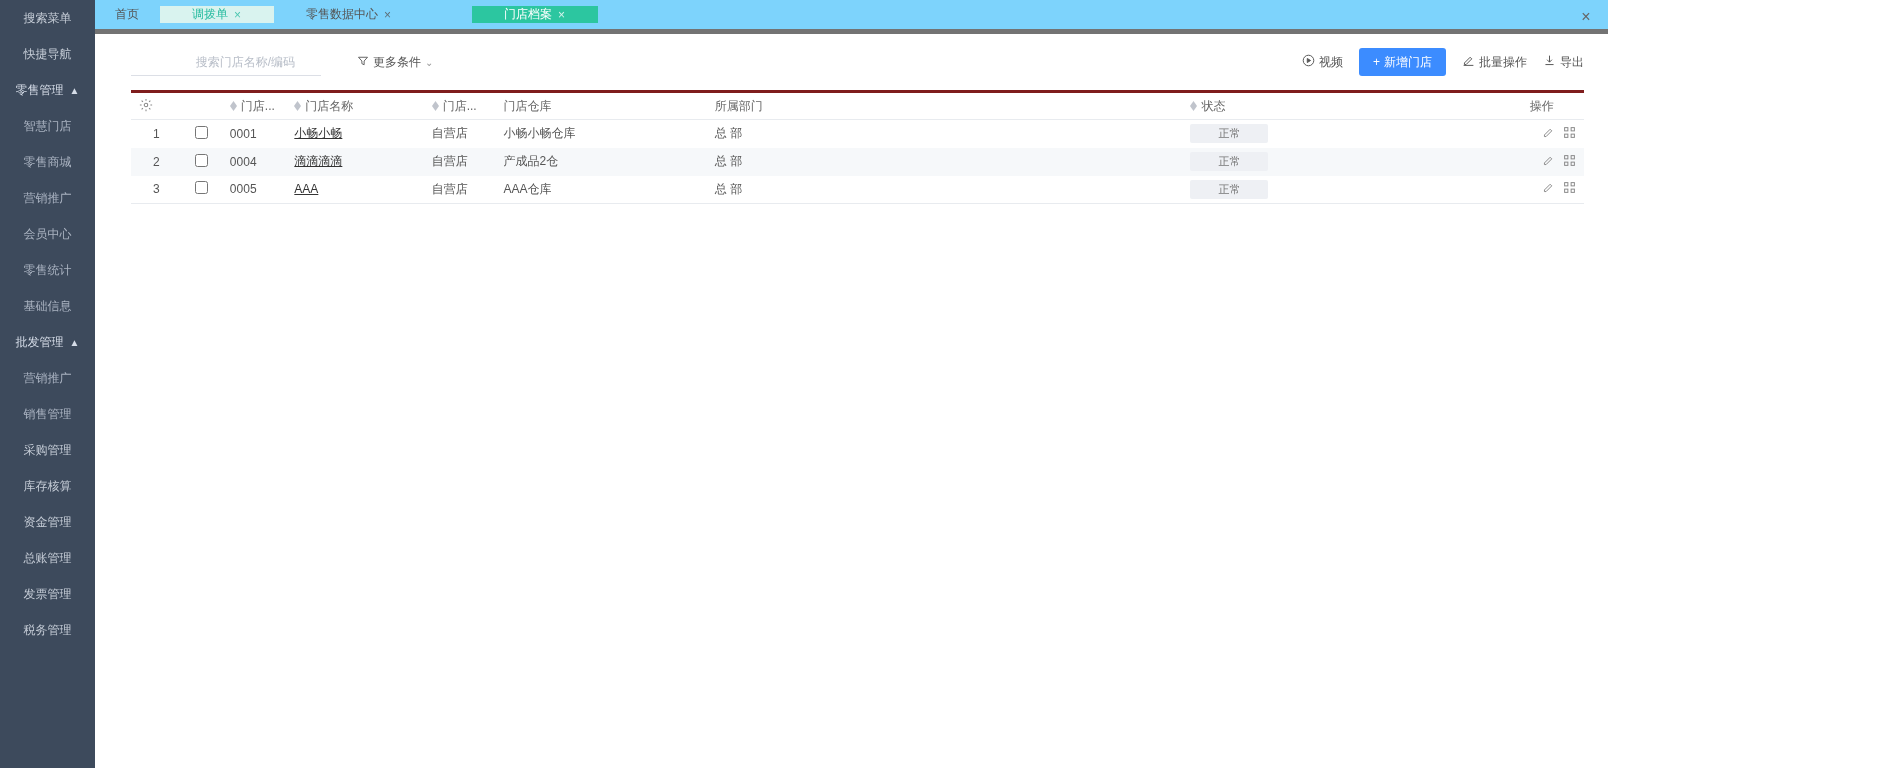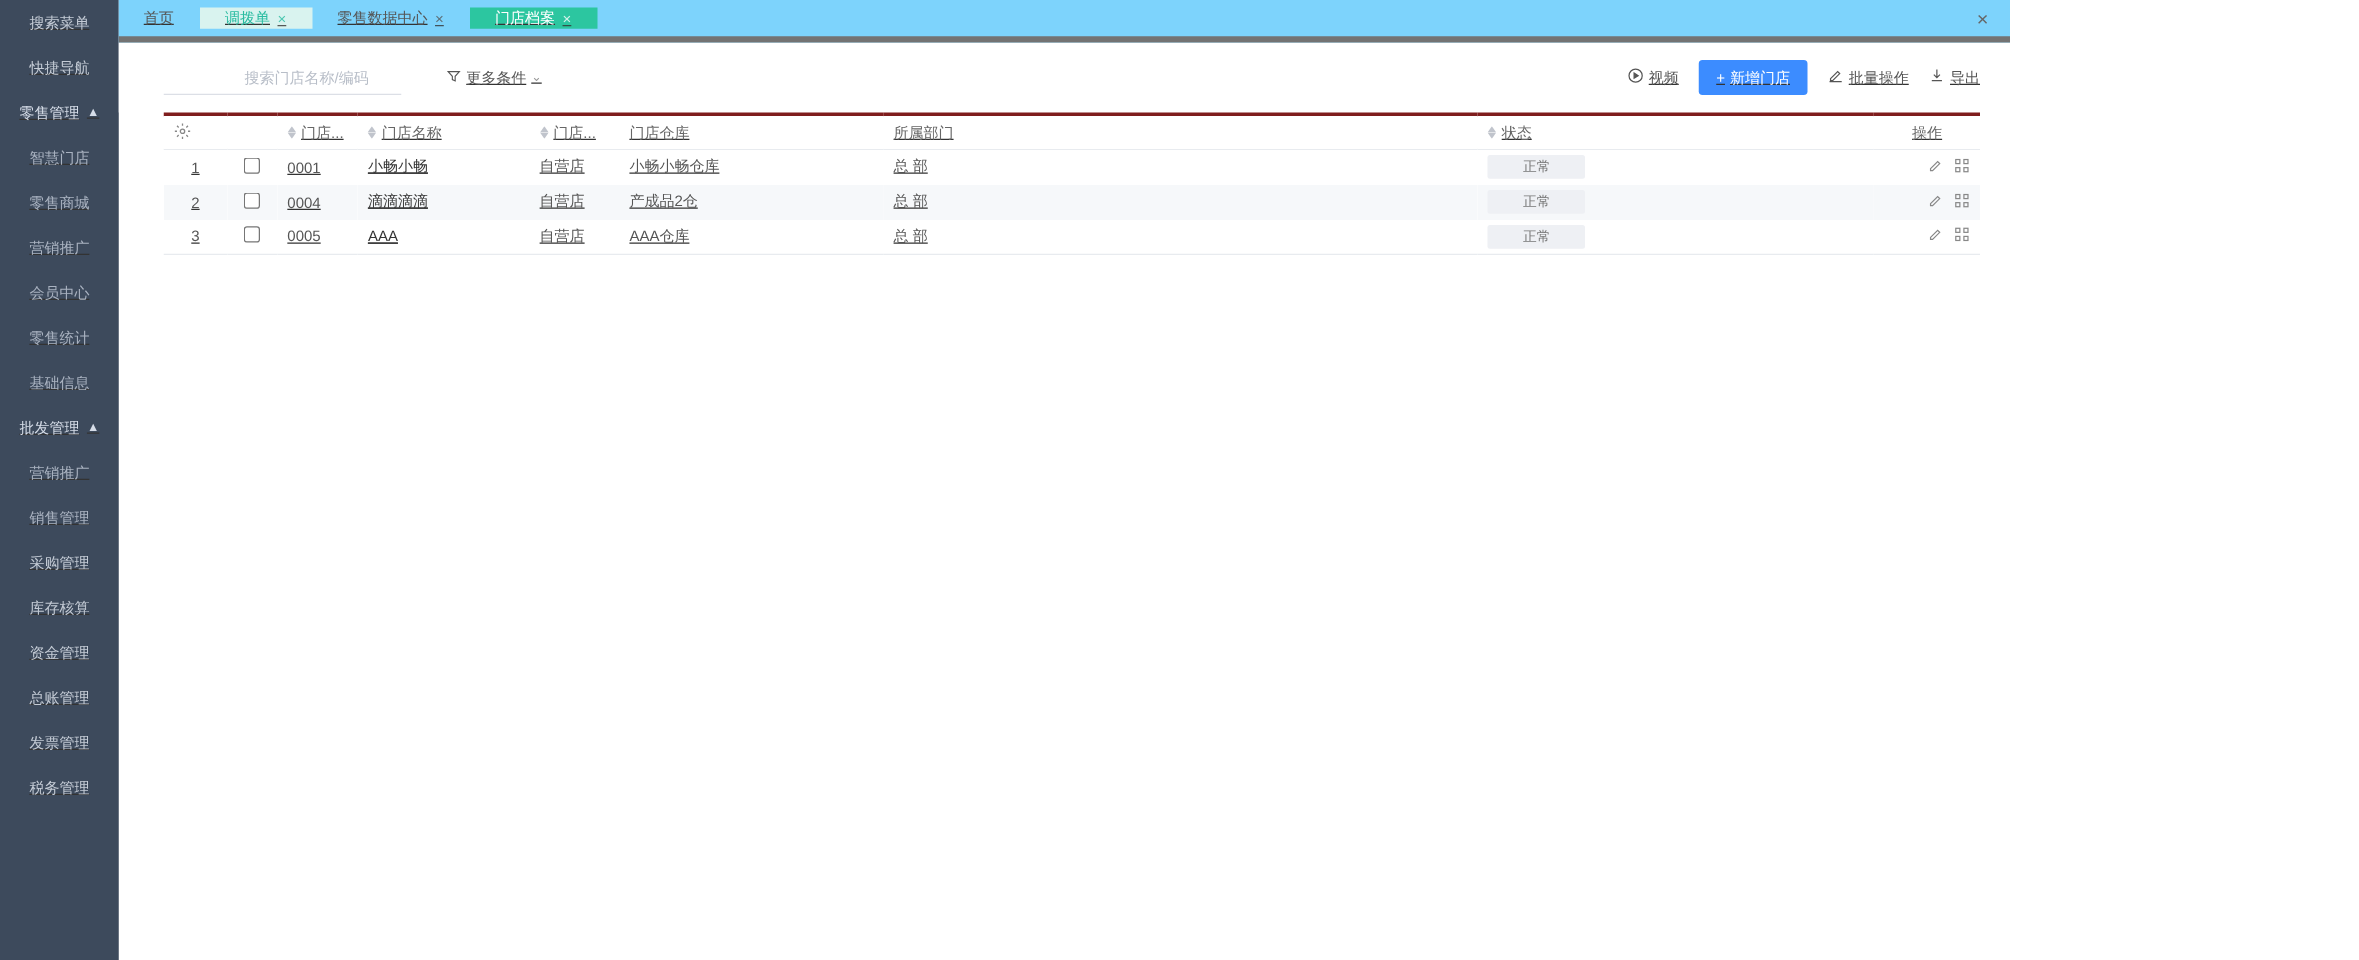--- a/index.html
+++ b/index.html
@@ -3,21 +3,21 @@
   <meta charset="utf-8">
   <style>
     * { margin: 0; padding: 0; box-sizing: border-box; }
     body {
       font-family: "Microsoft YaHei", -apple-system, BlinkMacSystemFont, sans-serif;
       font-size: 12px;
       background: #fff;
       color: #333;
       overflow: hidden;
     }
-    .app { display: flex; width: 1608px; height: 768px; position: relative; text-decoration: underline; }
+    .app { display: flex; width: 1608px; height: 768px; position: relative; }
 
     
     .sidebar {
       width: 95px;
       background: #3d4a5c;
       color: #c5ccd6;
       flex-shrink: 0;
       overflow-y: auto;
     }
     .sidebar-item {
@@ -50,30 +50,30 @@
       height: 34px;
       display: flex;
       align-items: center;
       border-bottom: 5px solid #737373;
       background: #7dd3fc;
       position: relative;
     }
     .tab {
       display: flex;
       align-items: center;
-      padding: 0 20px;
+      padding: 0 32px;
       font-size: 12px;
       cursor: pointer;
       border-right: 1px solid transparent;
       gap: 6px;
       color: #555;
     }
     .tab-home { padding: 0 20px; }
     .tab-mint { background: #d9f3ef; color: #29bca1; }
-    .tab-green { background: #2cc6a0; color: #fff; }
+    .tab-green { background: #2cc6a0; color: #fff; margin-left: 48px; }
     .tab-close { font-size: 12px; opacity: 0.8; }
     .tabs-close-all {
       position: absolute;
       right: 8px;
       top: 0;
       height: 34px;
       width: 28px;
       display: flex;
       align-items: center;
       justify-content: center;

